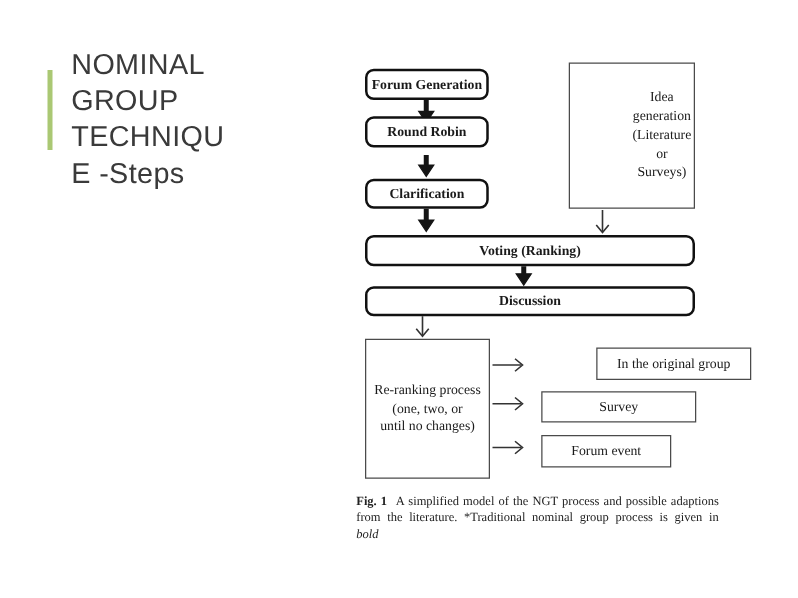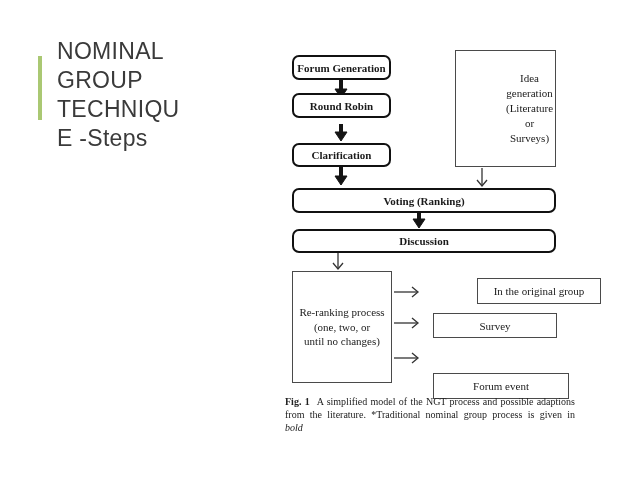--- a/index.html
+++ b/index.html
@@ -16,21 +16,21 @@
   .plain-node{border:1.3px solid #4a4a4a;font-size:11px;}
   .node-silent{left:292px;top:55px;width:99px;height:25px;}
   .node-round-robin{left:292px;top:93px;width:99px;height:25px;}
   .node-clarification{left:292px;top:143px;width:99px;height:24px;}
   .node-voting{left:292px;top:188px;width:264px;height:25px;text-align:center;}
   .node-discussion{left:292px;top:229px;width:264px;height:24px;}
   .node-idea{left:455px;top:50px;width:101px;height:117px;line-height:15px;padding-left:48px;}
   .node-reranking{left:292px;top:271px;width:100px;height:112px;line-height:14.5px;}
   .node-group{left:433px;top:278px;width:124px;height:26px;margin-left:44px;}
   .node-survey{left:433px;top:313px;width:124px;height:25px;}
-  .node-forum{left:433px;top:348px;width:136px;height:26px;margin-top:25px;}
+  .node-forum{left:433px;top:348px;width:104px;height:26px;}
   .arrow-layer{position:absolute;left:230px;top:40px;width:340px;height:350px;}
   
   .caption{position:absolute;left:285px;top:395px;width:290px;
            font-family:"Liberation Serif",serif;font-size:10px;line-height:13px;color:#222;}
   .cap-line{text-align:justify;text-align-last:justify;}
   .fig-label{font-weight:bold;margin-right:7px;}
   .cap-italic{font-style:italic;text-align:left;}
 </style>
 </head>
 <body>

